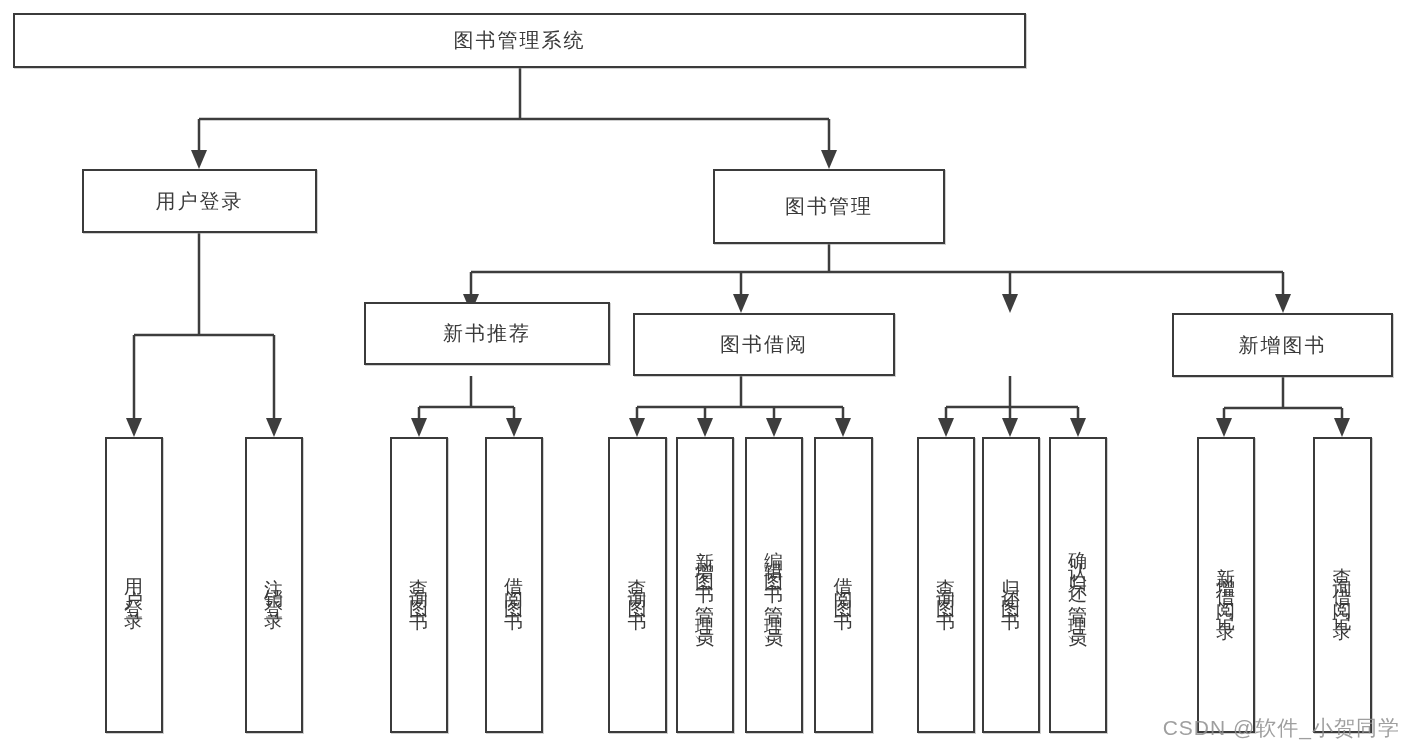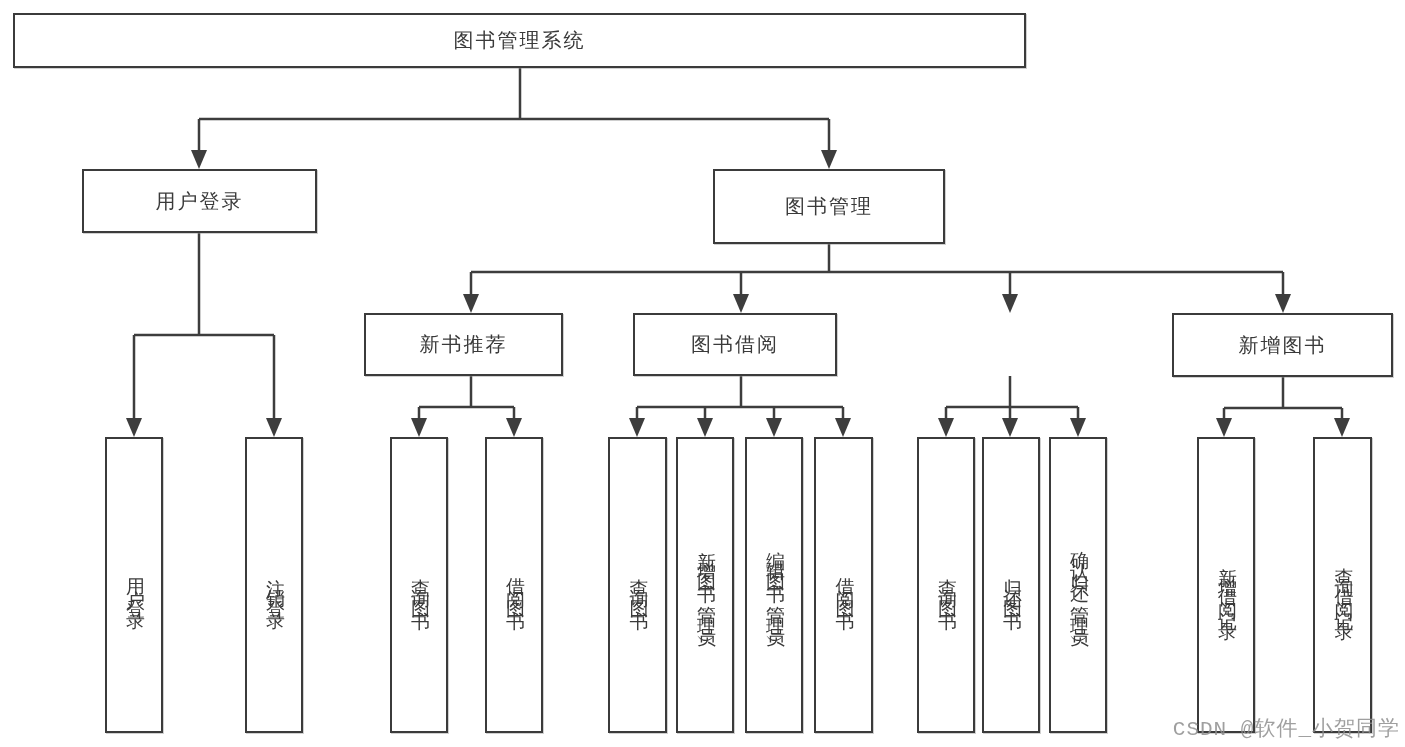--- a/index.html
+++ b/index.html
@@ -1,21 +1,21 @@
 <!DOCTYPE html>
 <html><head>
 <meta charset="utf-8">
 <style>
   html, body { margin: 0; padding: 0; background: #ffffff; }
   .stage {
     position: relative;
     width: 1405px;
     height: 747px;
     background: #ffffff;
-    font-family: Liberation Mono, monospace;
+    font-family: Liberation Sans, sans-serif;
     overflow: hidden;
   }
   .wires {
     position: absolute;
     left: 0; top: 0;
     width: 1405px; height: 747px;
   }
   .box {
     position: absolute;
     box-sizing: border-box;
@@ -95,24 +95,24 @@
     <span>图书管理系统</span>
   </div>
 
   <div class="box h" style="left:82px;top:169px;width:235px;height:64px">
     <span>用户登录</span>
   </div>
   <div class="box h" style="left:713px;top:169px;width:232px;height:75px">
     <span>图书管理</span>
   </div>
 
-  <div class="box h" style="left:364px;top:313px;width:199px;height:63px">
+  <div class="box h" style="left:364px;top:302px;width:246px;height:63px">
     <span>新书推荐</span>
   </div>
-  <div class="box h" style="left:633px;top:313px;width:204px;height:63px">
+  <div class="box h" style="left:633px;top:313px;width:262px;height:63px">
     <span>图书借阅</span>
   </div>
   <div class="box h" style="left:1172px;top:313px;width:221px;height:64px">
     <span>新增图书</span>
   </div>
 
   <div class="box v" style="left:105px;top:437px;width:58px;height:296px">
     <span>用户登录</span>
   </div>
   <div class="box v" style="left:245px;top:437px;width:58px;height:296px">

